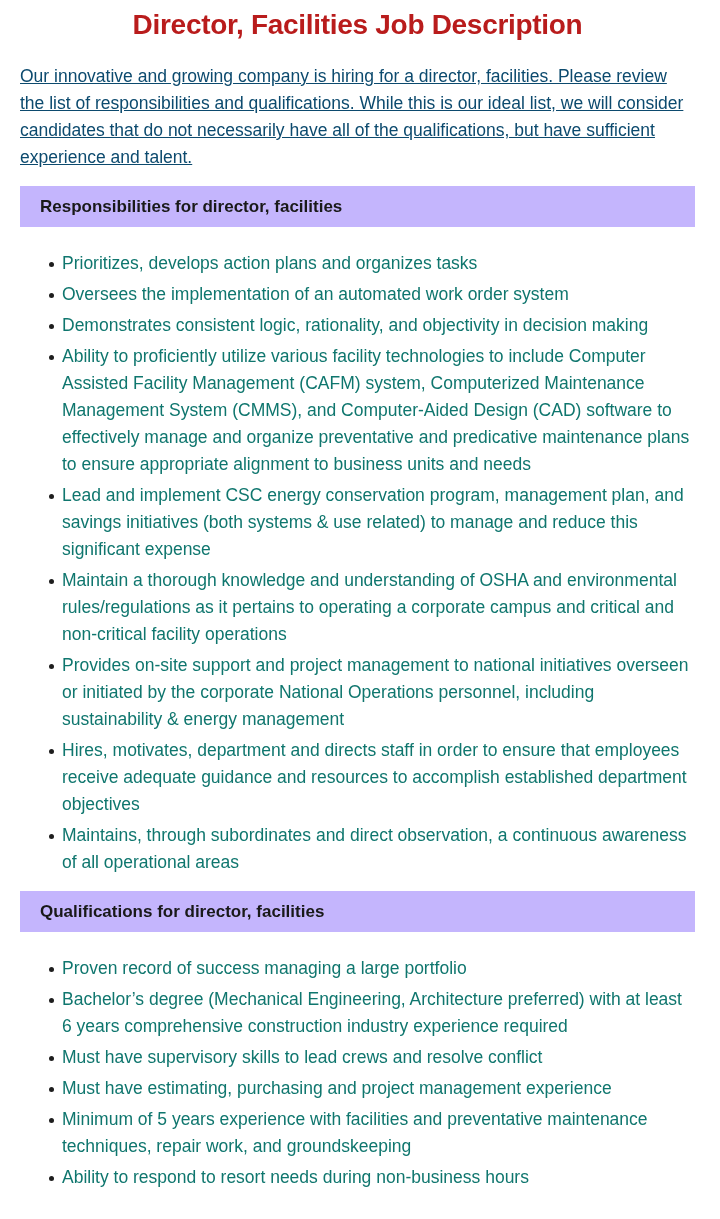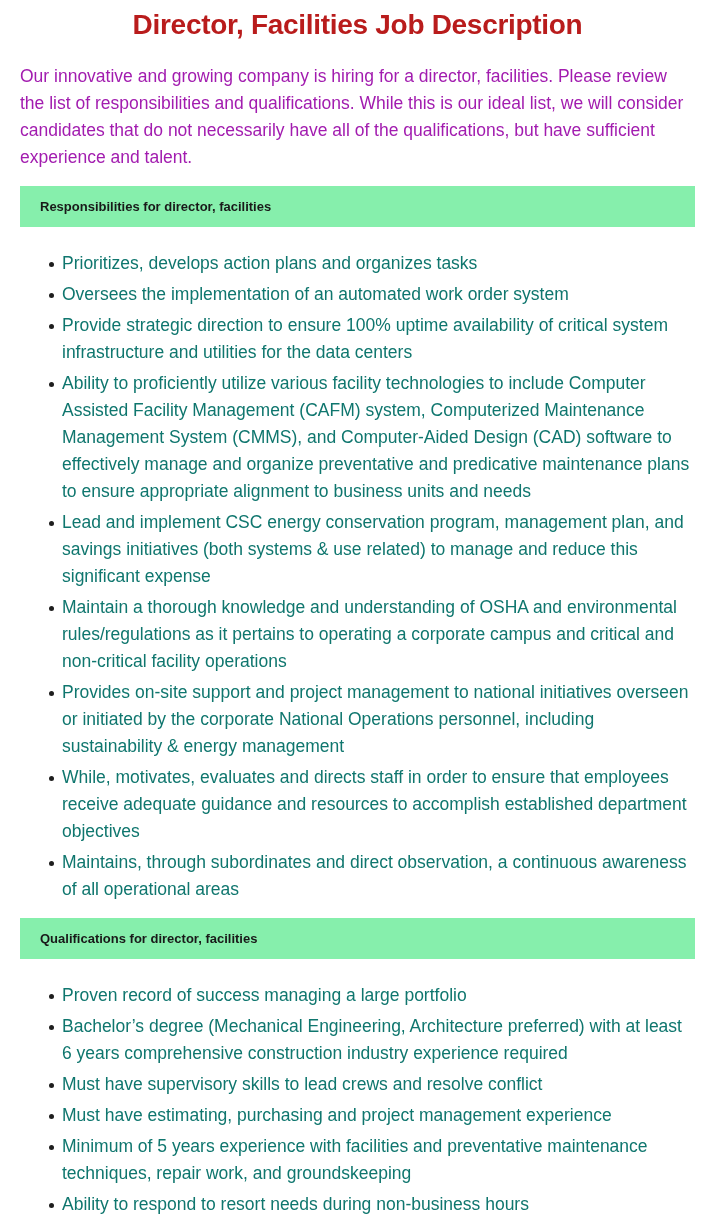--- a/index.html
+++ b/index.html
@@ -22,28 +22,29 @@
     font-weight: bold;
     text-align: center;
     margin: 2px 0 0 0;
     letter-spacing: -0.3px;
     color: #b91c1c;
   }
   .intro {
     font-size: 17.5px;
     line-height: 27px;
     margin: 21px 0 0 0;
-    color: #a21caf;
+    color: #0c4a6e;
+    text-decoration: underline;
   }
   .section {
     margin: 0;
   }
   .section-header {
-    background: #86efac;
-    font-size: 13px;
+    background: #c4b5fd;
+    font-size: 17px;
     font-weight: bold;
     line-height: 19px;
     padding: 11px 23px 11px 20px;
     margin-top: 15px;
     color: #191919;
   }
   ul.bullet-list {
     list-style: none;
     margin: 23px 0 0 0;
     padding: 0;
@@ -74,26 +75,26 @@
 
   <h1 class="doc-title">Director, Facilities Job Description</h1>
 
   <p class="intro">Our innovative and growing company is hiring for a director, facilities. Please review the list of responsibilities and qualifications. While this is our ideal list, we will consider candidates that do not necessarily have all of the qualifications, but have sufficient experience and talent.</p>
 
   <div class="section">
     <div class="section-header">Responsibilities for director, facilities</div>
     <ul class="bullet-list">
         <li>Prioritizes, develops action plans and organizes tasks</li>
         <li>Oversees the implementation of an automated work order system</li>
-        <li>Provide strategic direction to ensure 100% uptime availability of critical system infrastructure and utilities for the data centers</li>
+        <li>Demonstrates consistent logic, rationality, and objectivity in decision making</li>
         <li>Ability to proficiently utilize various facility technologies to include Computer Assisted Facility Management (CAFM) system, Computerized Maintenance Management System (CMMS), and Computer-Aided Design (CAD) software to effectively manage and organize preventative and predicative maintenance plans to ensure appropriate alignment to business units and needs</li>
         <li>Lead and implement CSC energy conservation program, management plan, and savings initiatives (both systems &amp; use related) to manage and reduce this significant expense</li>
         <li>Maintain a thorough knowledge and understanding of OSHA and environmental rules/regulations as it pertains to operating a corporate campus and critical and non-critical facility operations</li>
         <li>Provides on-site support and project management to national initiatives overseen or initiated by the corporate National Operations personnel, including sustainability &amp; energy management</li>
-        <li>While, motivates, evaluates and directs staff in order to ensure that employees receive adequate guidance and resources to accomplish established department objectives</li>
+        <li>Hires, motivates, department and directs staff in order to ensure that employees receive adequate guidance and resources to accomplish established department objectives</li>
         <li>Maintains, through subordinates and direct observation, a continuous awareness of all operational areas</li>
       </ul>
   </div>
 
   <div class="section">
     <div class="section-header">Qualifications for director, facilities</div>
     <ul class="bullet-list">
         <li>Proven record of success managing a large portfolio</li>
         <li>Bachelor’s degree (Mechanical Engineering, Architecture preferred) with at least 6 years comprehensive construction industry experience required</li>
         <li>Must have supervisory skills to lead crews and resolve conflict</li>

